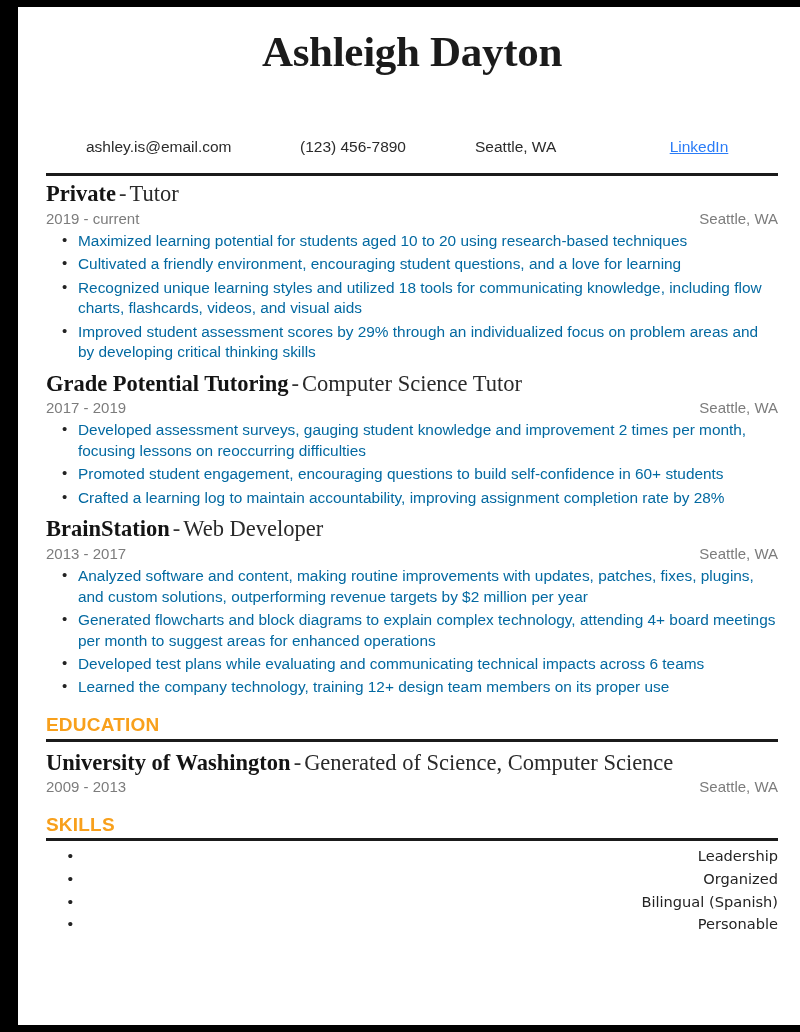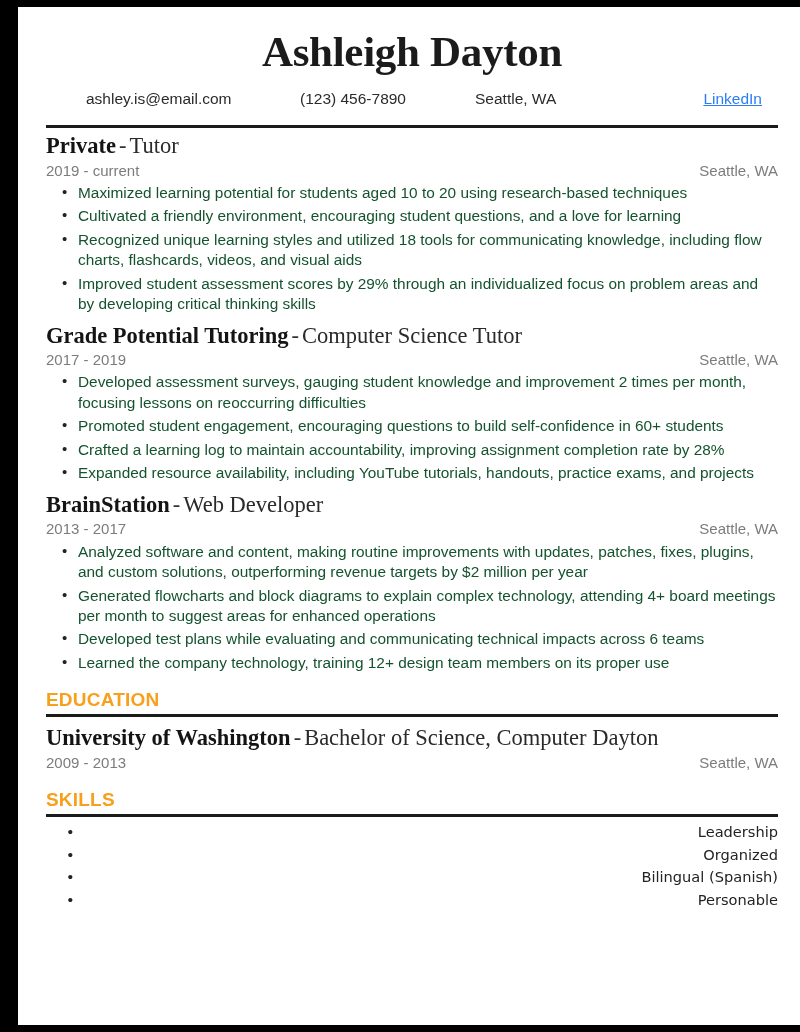--- a/index.html
+++ b/index.html
@@ -54,21 +54,21 @@
     padding: 0 16px 0 16px;
   }
   .contact-item {
     font-size: 15.5px;
     color: #2b2b2b;
     white-space: nowrap;
   }
   .contact-item.email   { width: 34%; text-align: left; padding-left: 24px; box-sizing: border-box; }
   .contact-item.phone   { width: 25%; text-align: left; }
   .contact-item.location{ width: 23%; text-align: left; }
-  .contact-item.link    { width: 18%; text-align: right; }
+  .contact-item.link    { width: 18%; text-align: center; margin-top: 48px; }
   .contact-link {
     color: #2a7cf7;
     text-decoration: underline;
     font-size: 15.5px;
     cursor: pointer;
   }
 
   
   .section { margin-top: 17px; }
   .section-title {
@@ -111,21 +111,21 @@
 
   ul.bullets {
     margin: 2px 0 0 0;
     padding-left: 30px;
     list-style: none;
   }
   ul.bullets > li {
     position: relative;
     font-size: 15.4px;
     line-height: 1.33;
-    color: #14532d;
+    color: #0369a1;
     margin-bottom: 3px;
     padding-left: 2px;
   }
   ul.bullets > li::before {
     content: "\2022";
     position: absolute;
     left: -14px;
     top: -1px;
     font-size: 15px;
     color: #232323;
@@ -194,21 +194,20 @@
         <span class="entry-org">Grade Potential Tutoring</span><span class="entry-sep">-</span><span class="entry-role">Computer Science Tutor</span>
       </div>
       <div class="entry-meta">
         <span>2017 - 2019</span>
         <span>Seattle, WA</span>
       </div>
       <ul class="bullets">
         <li>Developed assessment surveys, gauging student knowledge and improvement 2 times per month, focusing lessons on reoccurring difficulties</li>
         <li>Promoted student engagement, encouraging questions to build self-confidence in 60+ students</li>
         <li>Crafted a learning log to maintain accountability, improving assignment completion rate by 28%</li>
-        <li>Expanded resource availability, including YouTube tutorials, handouts, practice exams, and projects</li>
       </ul>
     </div>
 
     <div class="entry">
       <div class="entry-title">
         <span class="entry-org">BrainStation</span><span class="entry-sep">-</span><span class="entry-role">Web Developer</span>
       </div>
       <div class="entry-meta">
         <span>2013 - 2017</span>
         <span>Seattle, WA</span>
@@ -221,21 +220,21 @@
       </ul>
     </div>
   </div>
 
   <div class="section">
     <div class="section-title">EDUCATION</div>
     <hr class="rule">
 
     <div class="entry">
       <div class="entry-title">
-        <span class="entry-org">University of Washington</span><span class="entry-sep">-</span><span class="entry-role">Bachelor of Science, Computer Dayton</span>
+        <span class="entry-org">University of Washington</span><span class="entry-sep">-</span><span class="entry-role">Generated of Science, Computer Science</span>
       </div>
       <div class="entry-meta">
         <span>2009 - 2013</span>
         <span>Seattle, WA</span>
       </div>
     </div>
   </div>
 
   <div class="section">
     <div class="section-title">SKILLS</div>

